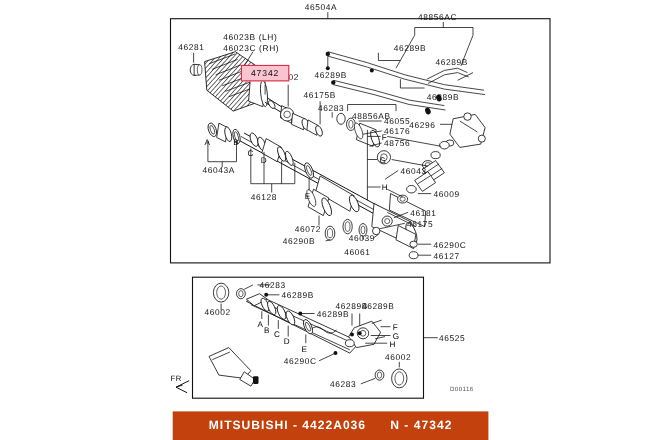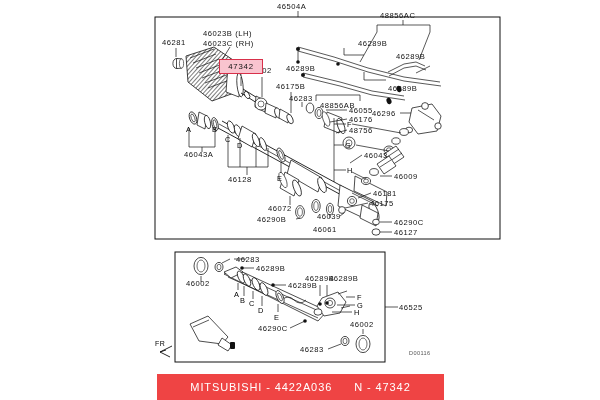--- a/index.html
+++ b/index.html
@@ -40,21 +40,22 @@
     display:flex;align-items:center;justify-content:center;
   }
   #highlight-box span{
     font-family:"Liberation Sans", sans-serif;
     font-size:7.8px;letter-spacing:0.8px;color:#111;
   }
 
   #footer{
     position:absolute;
     display:flex;align-items:center;justify-content:center;
-    background:#ef4444;
+    background:#c2410c;
+    font-weight:bold;
   }
   #footer .ftxt{
     color:#ffffff;font-size:11px;letter-spacing:0.9px;
     font-family:"Liberation Sans", sans-serif;
   }
   #footer .gap{display:inline-block;width:22px;}
 </style>
 </head>
 <body>
 

